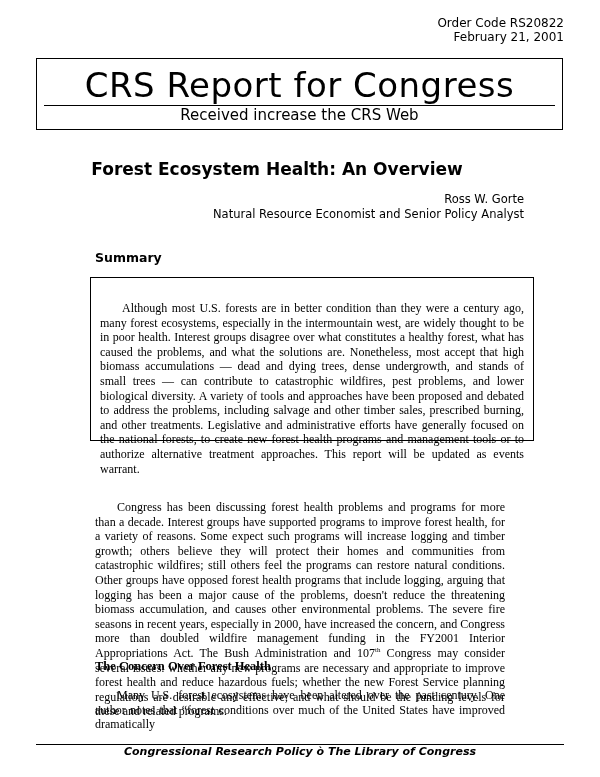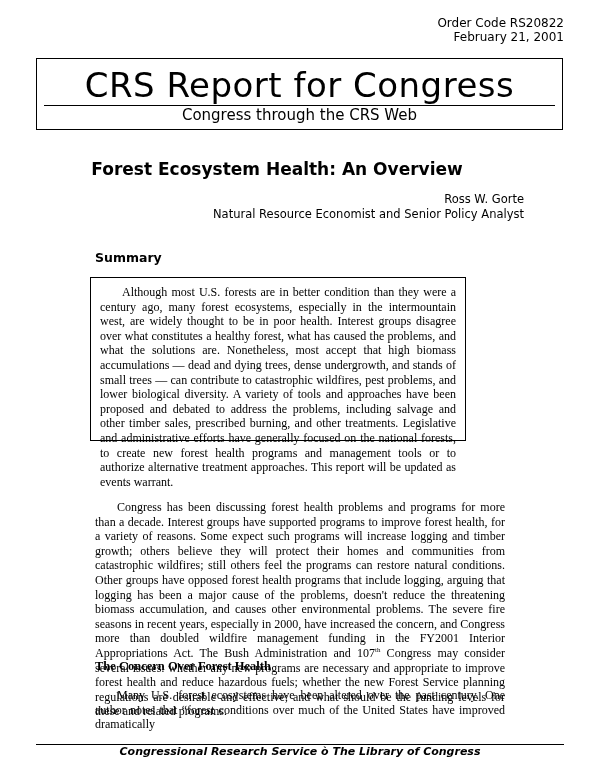--- a/index.html
+++ b/index.html
@@ -12,42 +12,42 @@
   .masthead { position: absolute; left: 36px; top: 58px; width: 527px; height: 72px; border: 1.5px solid #000; box-sizing: border-box; }
   .masthead-title { position: absolute; left: 0; right: 0; top: 7px; text-align: center; font-size: 34px; line-height: 38px; letter-spacing: 0.5px; }
   .masthead-rule { position: absolute; left: 7px; right: 7px; top: 46px; border-top: 1px solid #000; }
   .masthead-sub { position: absolute; left: 0; right: 0; top: 46px; text-align: center; font-size: 15px; line-height: 20px; }
 
   .doc-title { position: absolute; left: 0; width: 554px; top: 158px; text-align: center; font-size: 17px; font-weight: bold; line-height: 22px; }
   .author { position: absolute; left: 0; width: 524px; top: 192px; text-align: right; font-size: 11.5px; line-height: 15px; }
 
   .section-head { position: absolute; left: 95px; font-size: 12.5px; font-weight: bold; }
 
-  .summary-box { position: absolute; left: 90px; top: 277px; width: 376px; height: 164px; border: 1.2px solid #000; box-sizing: border-box; padding: 7px 9px 0 9px; }
+  .summary-box { position: absolute; left: 90px; top: 277px; width: 444px; height: 164px; border: 1.2px solid #000; box-sizing: border-box; padding: 23px 9px 0 9px; }
   .para { font-size: 12px; line-height: 14.6px; text-align: justify; margin: 0; }
   .para .indent { display: inline-block; width: 22px; }
 
   .body-para { position: absolute; left: 95px; width: 410px; }
 
   .footer-rule { position: absolute; left: 36px; right: 36px; top: 744px; border-top: 1px solid #000; }
   .footer { position: absolute; left: 0; width: 600px; top: 745px; text-align: center; font-size: 11px; font-weight: bold; font-style: italic; line-height: 14px; }
   sup { font-size: 7px; line-height: 0; }
 </style>
 </head>
 <body>
 
 <div class="order-block sans">
   <div>Order Code RS20822</div>
   <div>February 21, 2001</div>
 </div>
 
 <div class="masthead sans">
   <div class="masthead-title">CRS Report for Congress</div>
   <div class="masthead-rule"></div>
-  <div class="masthead-sub">Congress through the CRS Web</div>
+  <div class="masthead-sub">Received increase the CRS Web</div>
 </div>
 
 <div class="doc-title sans">Forest Ecosystem Health: An Overview</div>
 
 <div class="author sans">
   <div>Ross W. Gorte</div>
   <div>Natural Resource Economist and Senior Policy Analyst</div>
 </div>
 
 <div class="section-head sans" style="top:250px;">Summary</div>
@@ -61,16 +61,16 @@
 </div>
 
 <div class="section-head sans" style="top:659px;font-family:Liberation Serif, serif;">The Concern Over Forest Health</div>
 
 <div class="body-para serif" style="top:688px;">
   <p class="para"><span class="indent"></span><span>Many U.S. forest ecosystems have been altered over the past century.  One author notes that “forest conditions over much of the United States have improved dramatically</span></p>
 </div>
 
 <div class="footer-rule"></div>
 <div class="footer sans">
-  <span>Congressional Research Service</span>
+  <span>Congressional Research Policy</span>
   <span>ò</span>
   <span>The Library of Congress</span>
 </div>
 
 </body></html>

